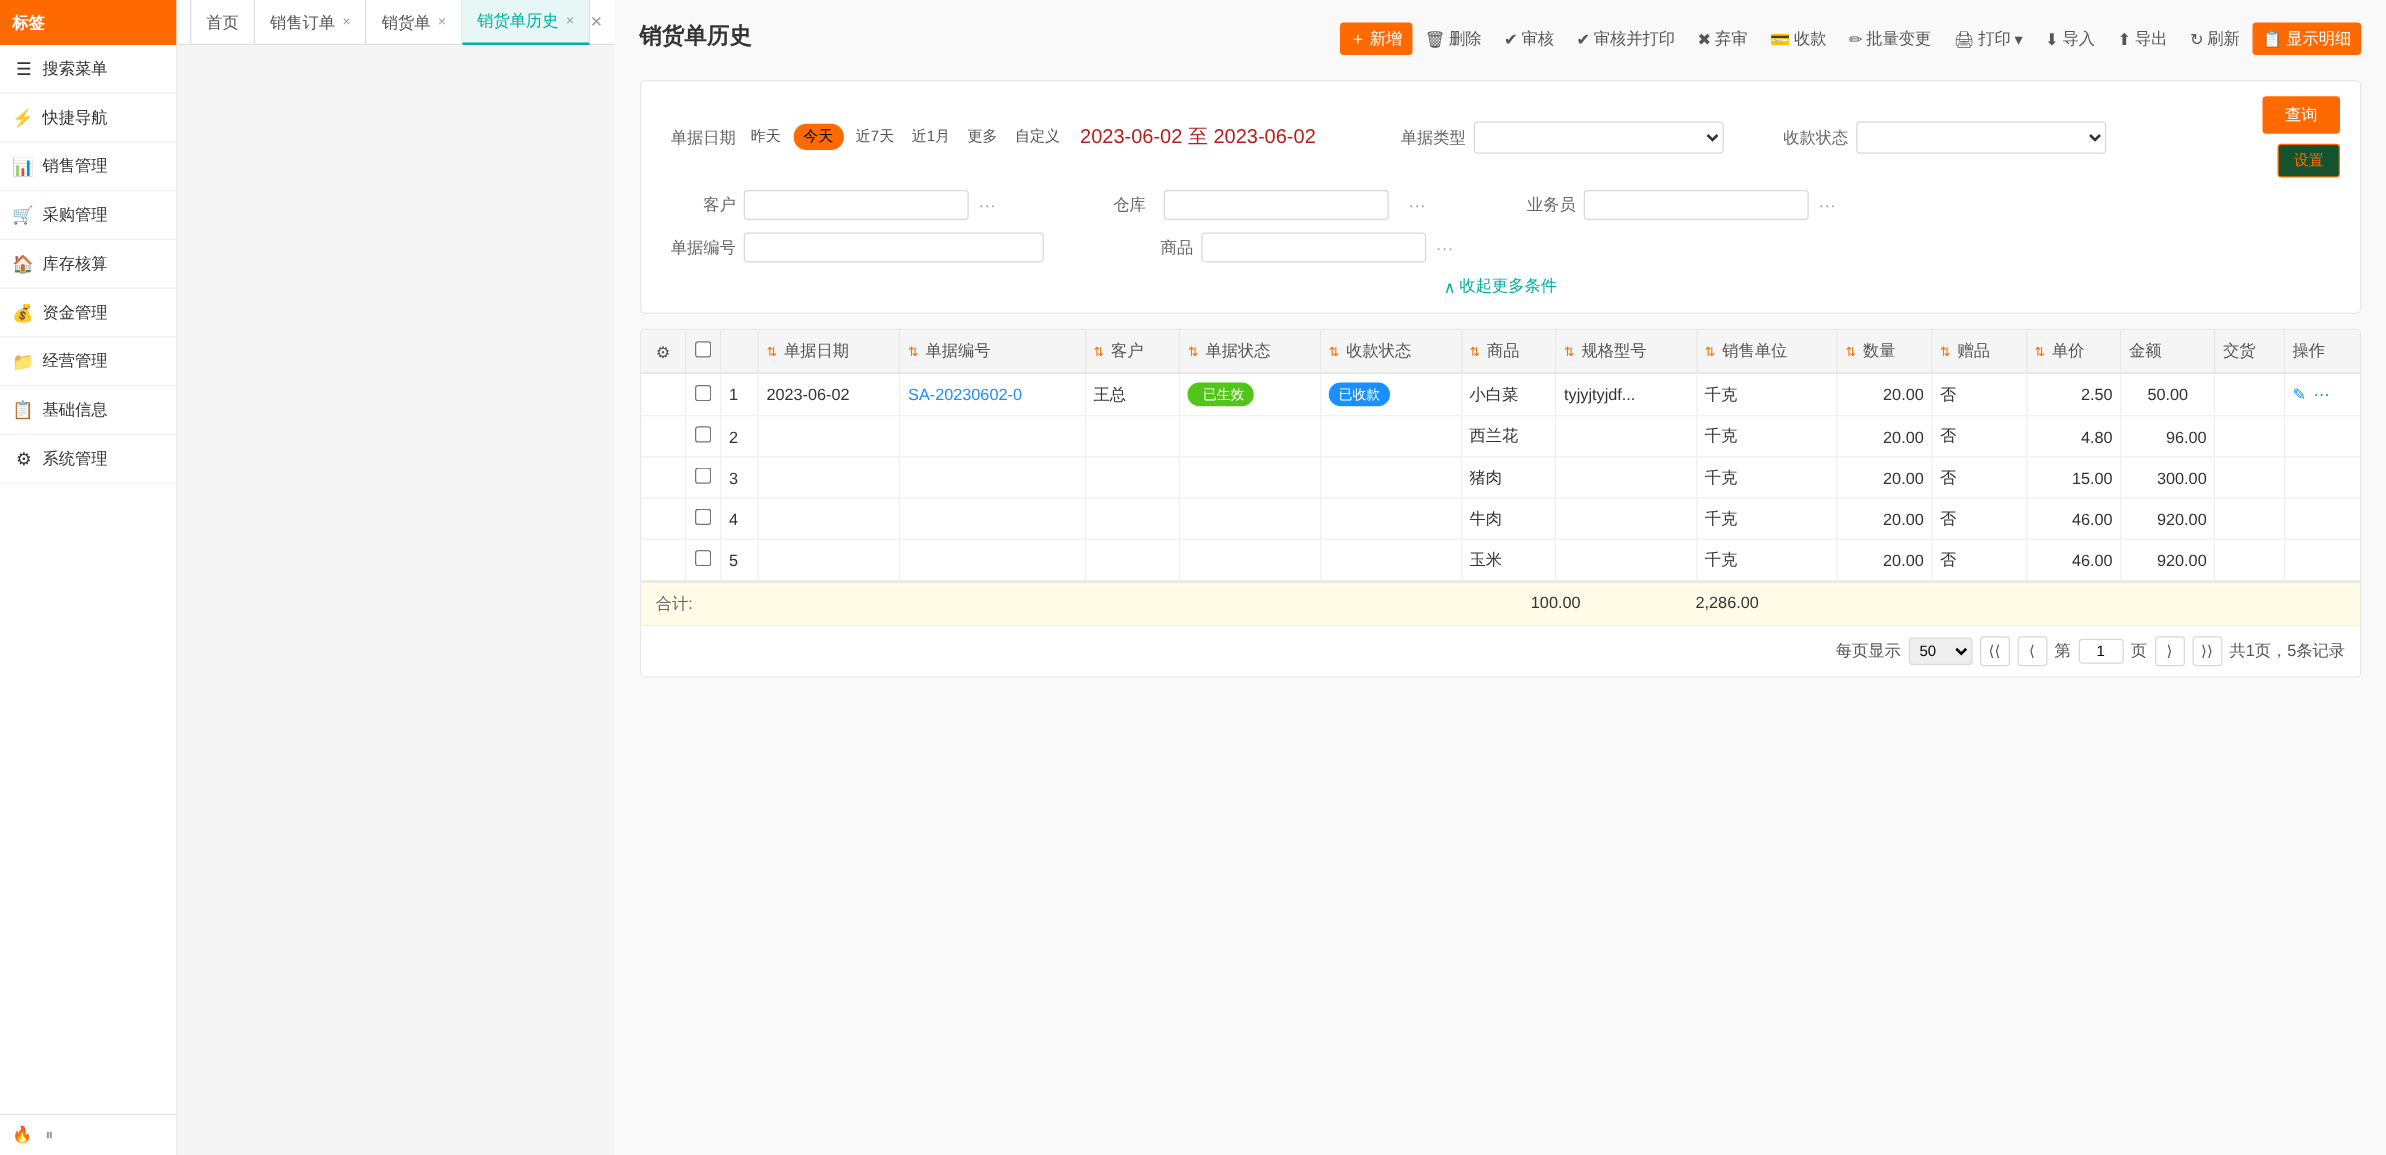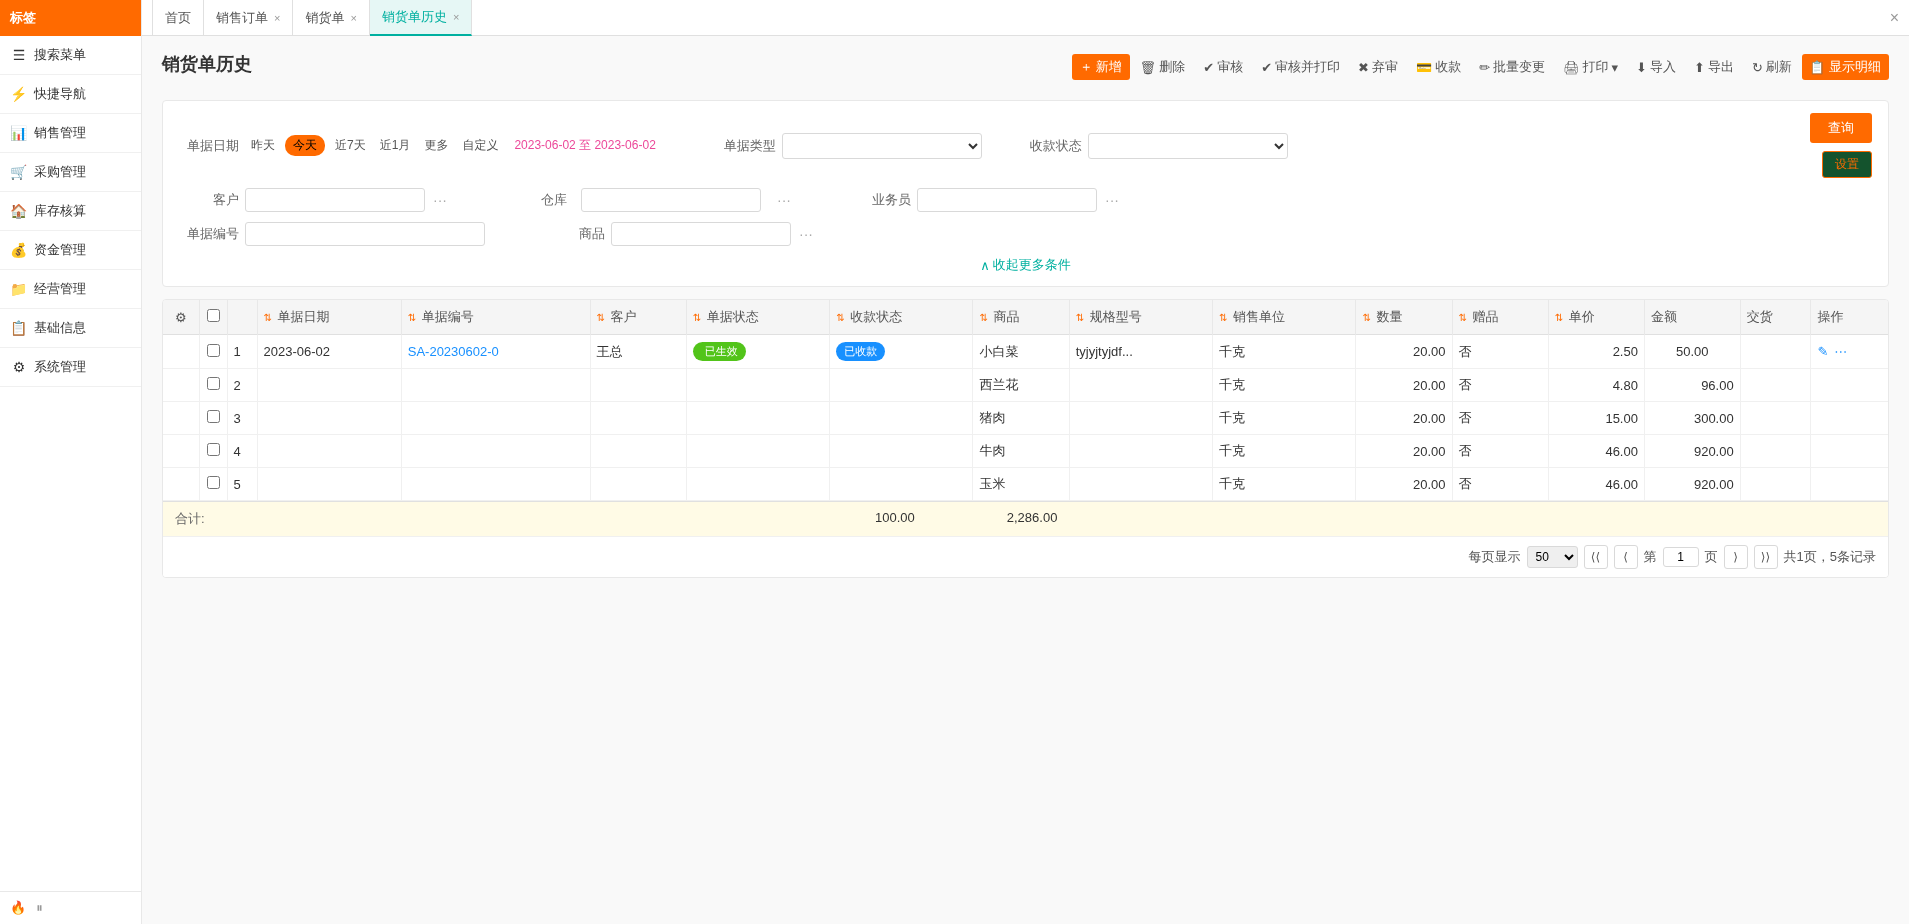--- a/index.html
+++ b/index.html
@@ -40,21 +40,21 @@
       display: flex;
       padding: 8px 10px;
       gap: 10px;
       color: #999;
     }
 
     
     .main {
       flex: 1;
       display: flex;
-      flex-direction: column;
+      flex-direction: row;
       overflow: hidden;
     }
 
     
     .tab-bar {
       display: flex;
       align-items: center;
       background: #fff;
       border-bottom: 1px solid #e0e0e0;
       padding: 0 10px;
@@ -137,21 +137,21 @@
       color: #555;
       font-size: 12px;
       padding: 2px 4px;
     }
     .date-tab.active {
       background: #ff6a00;
       color: #000000;
       border-radius: 10px;
       padding: 2px 8px;
     }
-    .date-range { color: #ec4899; font-size: 12px; margin-left: 4px; }
+    .date-range { color: #b91c1c; font-size: 16px; margin-left: 4px; }
     .filter-input {
       border: 1px solid #d9d9d9;
       border-radius: 3px;
       padding: 4px 8px;
       font-size: 12px;
       width: 180px;
       color: #333;
       outline: none;
     }
     .ellipsis-btn {

